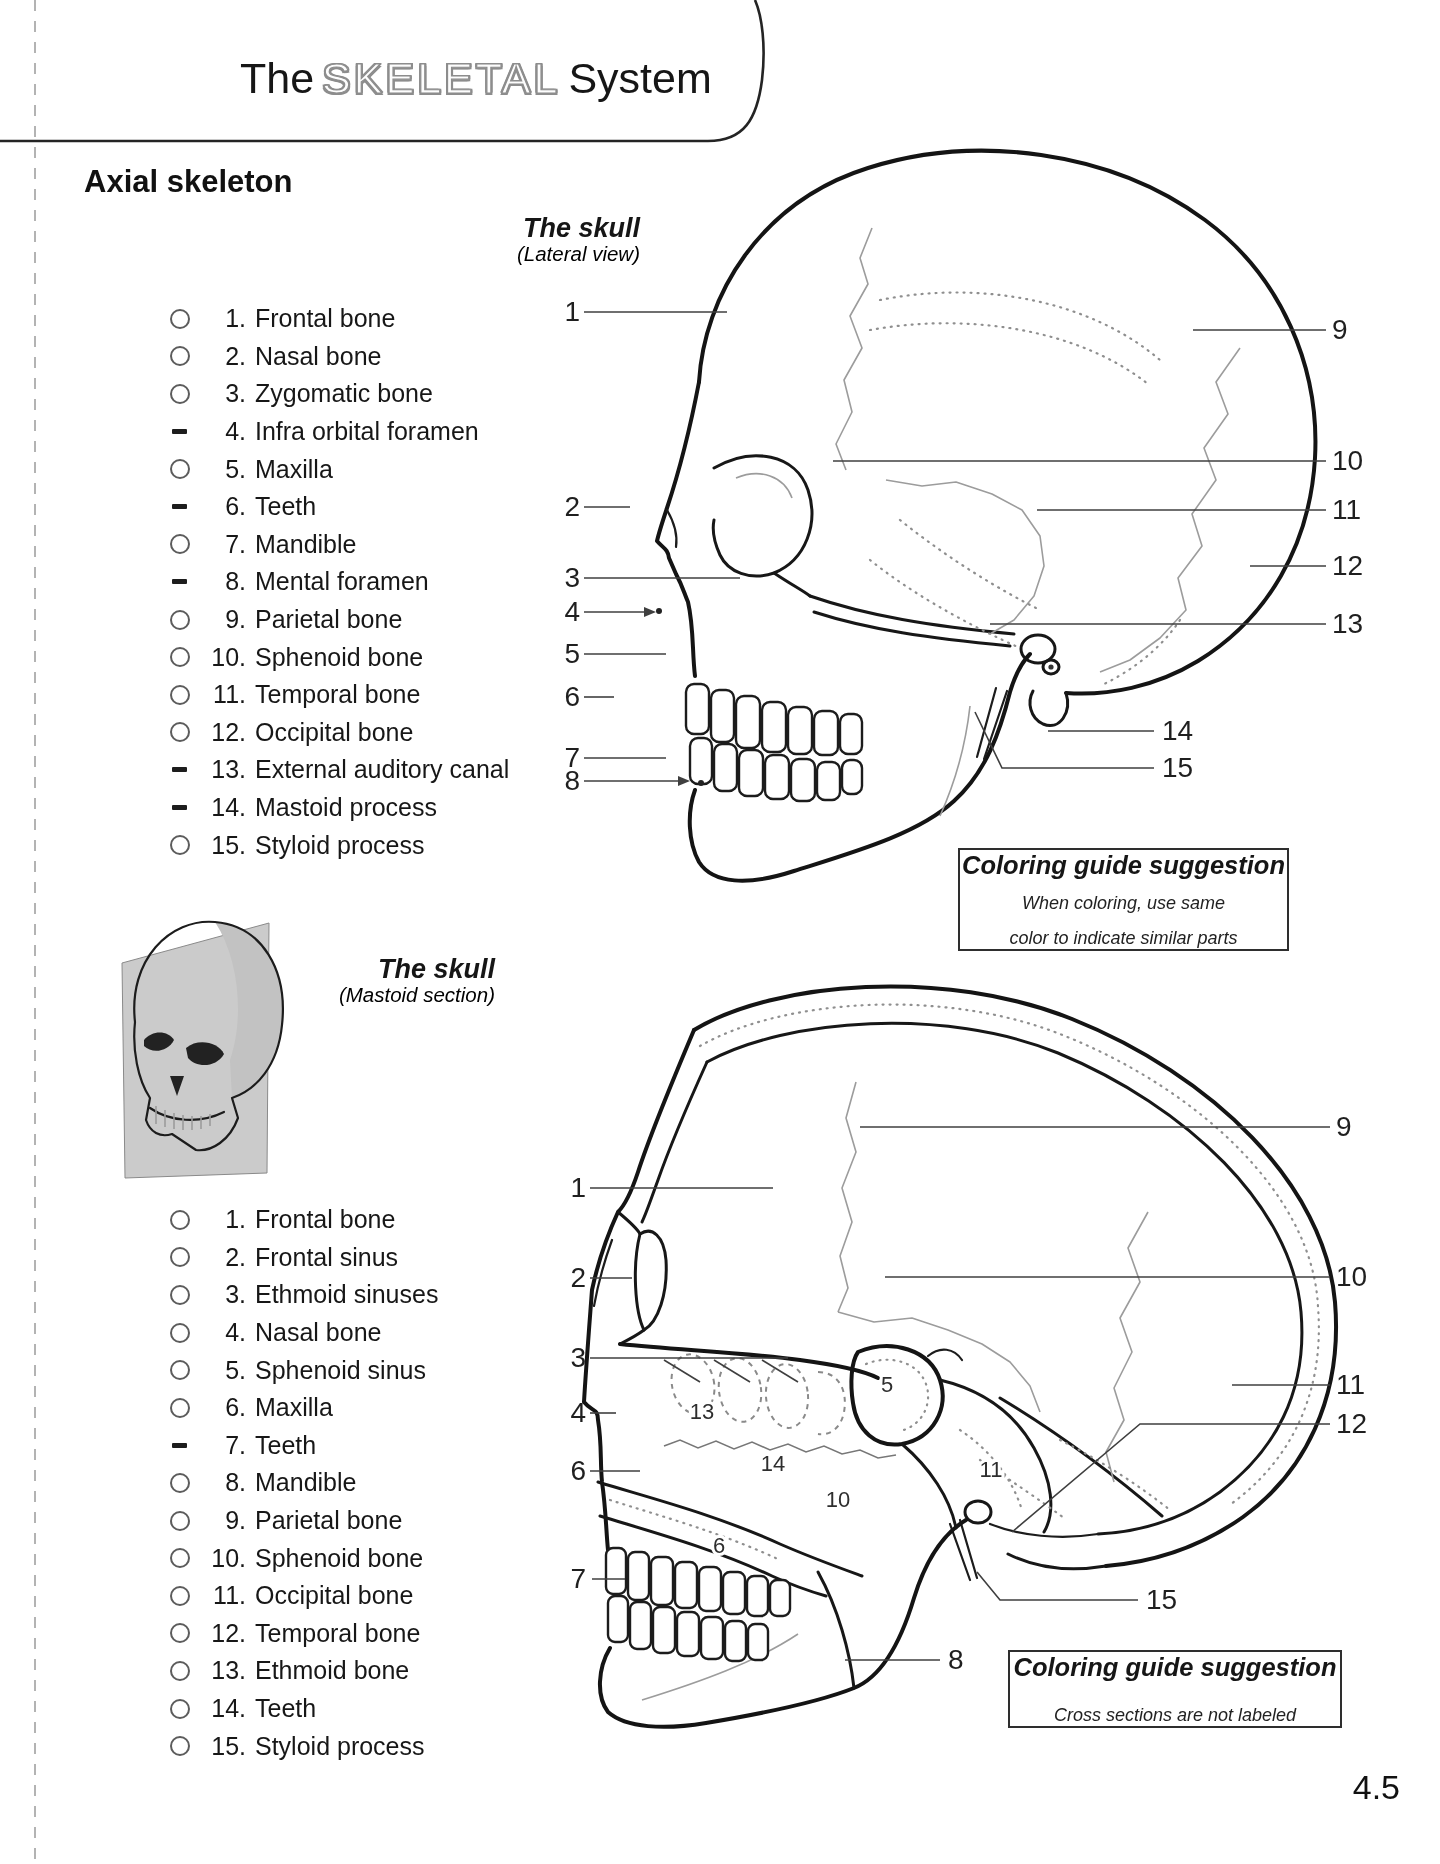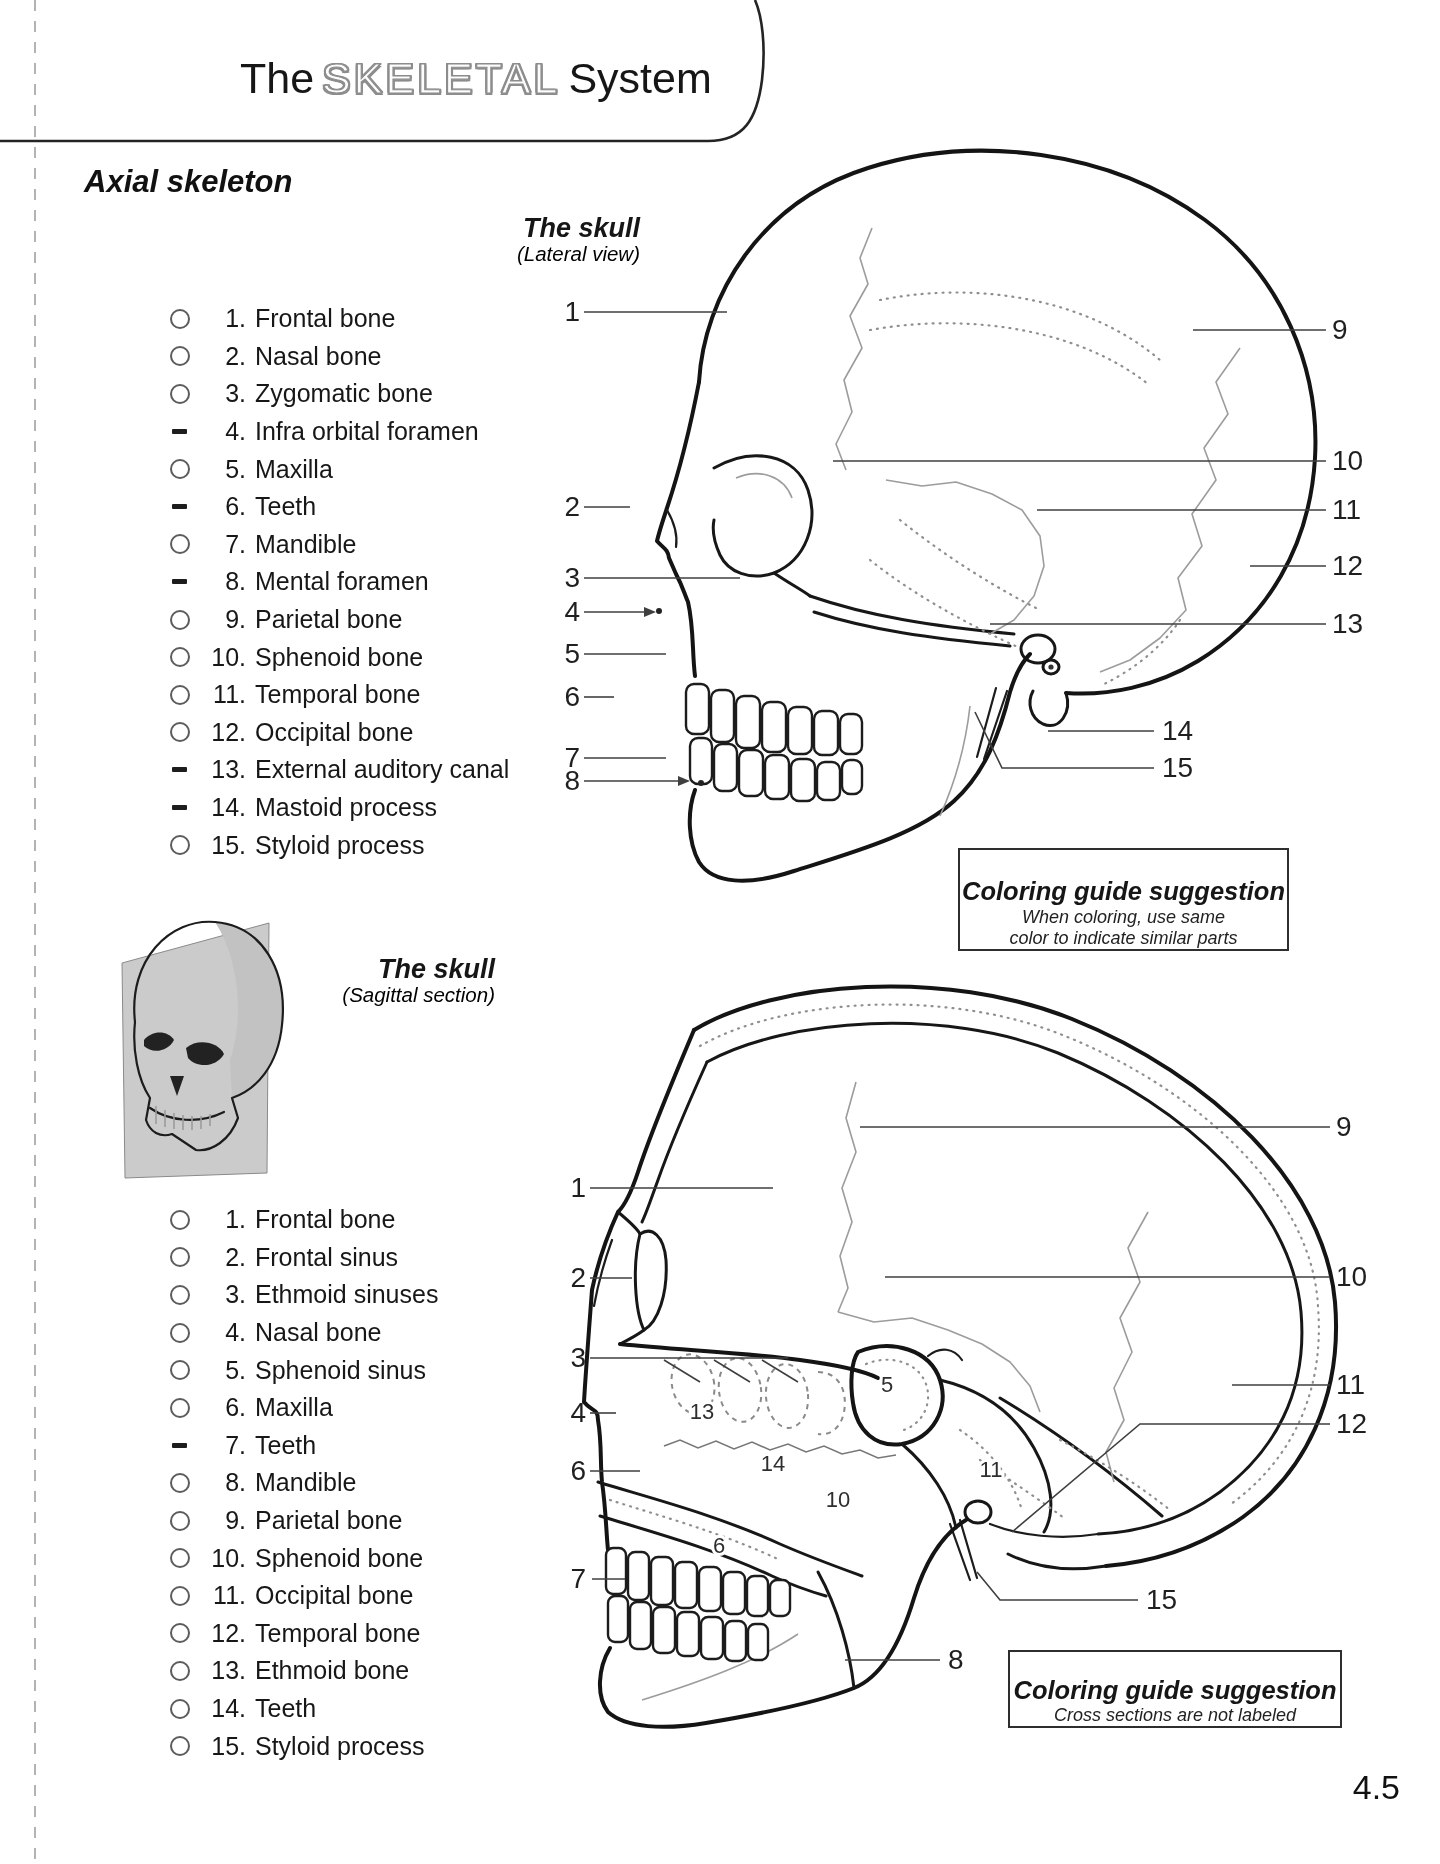--- a/index.html
+++ b/index.html
@@ -10,41 +10,41 @@
   
   .banner-title{position:absolute;left:240px;top:54px;width:560px;
                 font-size:43px;color:#161616;white-space:nowrap;}
   .outline-word{color:#fdfdfd;letter-spacing:3px;margin:0 8px;
     -webkit-text-stroke:1.2px #8d8d8d;
     text-shadow:-1.5px -1.5px 0 #8d8d8d,1.5px -1.5px 0 #8d8d8d,-1.5px 1.5px 0 #8d8d8d,
                  1.5px 1.5px 0 #8d8d8d,-1.5px 0 0 #8d8d8d,1.5px 0 0 #8d8d8d,
                  0 -1.5px 0 #8d8d8d,0 1.5px 0 #8d8d8d;}
 
   .section-heading{position:absolute;left:84px;top:164px;font-size:31px;
-                   font-style:italic;font-weight:700;color:#111;}
+                   font-weight:700;color:#111;}
 
   .fig-caption{position:absolute;text-align:right;line-height:1.12;}
   .fig-caption .t{font-size:27px;font-style:italic;font-weight:700;color:#161616;}
   .fig-caption .s{font-size:20.5px;font-style:italic;color:#000000;}
   .cap-lateral{left:420px;top:213px;width:220px;}
   .cap-sagittal{left:255px;top:954px;width:240px;}
 
   
   .legend{position:absolute;left:170px;}
   .legend-row{display:flex;align-items:center;height:37.6px;font-size:25px;color:#171717;}
   .bullet-box{width:31px;display:flex;align-items:center;}
   .bullet{display:inline-block;}
   .bullet.circle{width:16px;height:16px;border:2.5px solid #5c5c5c;border-radius:50%;background:#fff;}
   .bullet.dash{width:15px;height:5px;background:#1d1d1d;border-radius:1px;margin-left:2px;}
   .num{width:45px;text-align:right;margin-right:9px;white-space:pre;}
   .lbl{white-space:nowrap;}
 
   
   .guide-box{position:absolute;border:2px solid #2e2e2e;background:#fff;text-align:center;
-             display:flex;flex-direction:column;justify-content:flex-end;line-height:1.18;}
+             display:flex;flex-direction:column;justify-content:space-between;line-height:1.18;}
   .guide-box .gt{font-size:25.5px;font-weight:700;font-style:italic;color:#161616;}
   .guide-box .gl{font-size:18px;font-style:italic;color:#222;}
   .box-lateral{left:958px;top:848px;width:327px;height:99px;}
   .box-sagittal{left:1008px;top:1650px;width:330px;height:74px;}
 
   .page-num{position:absolute;left:1310px;top:1768px;width:90px;text-align:right;
             font-size:34px;color:#111;}
 
   
   .art{position:absolute;left:0;top:0;}
@@ -299,21 +299,21 @@
   <div class="banner-title"><span>The</span><span class="outline-word">SKELETAL</span><span>System</span></div>
 
   <div class="section-heading">Axial skeleton</div>
 
   <div class="fig-caption cap-lateral">
     <div class="t">The skull</div>
     <div class="s">(Lateral view)</div>
   </div>
   <div class="fig-caption cap-sagittal">
     <div class="t">The skull</div>
-    <div class="s">(Sagittal section)</div>
+    <div class="s">(Mastoid section)</div>
   </div>
 
   <div class="legend" style="top:300px;">
 
       <div class="legend-row">
         <span class="bullet-box">
           <span class="bullet circle"></span>
         </span>
         <span class="num">1.</span>
         <span class="lbl">Frontal bone</span>

